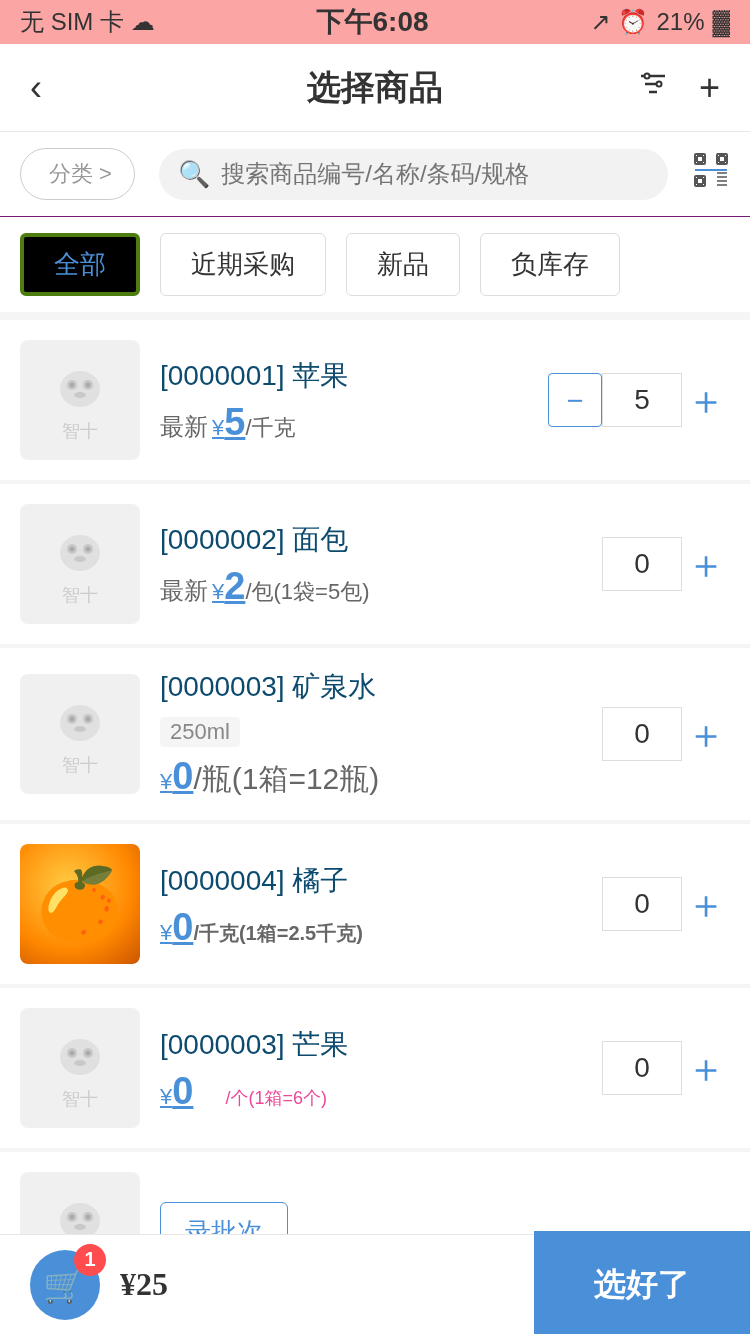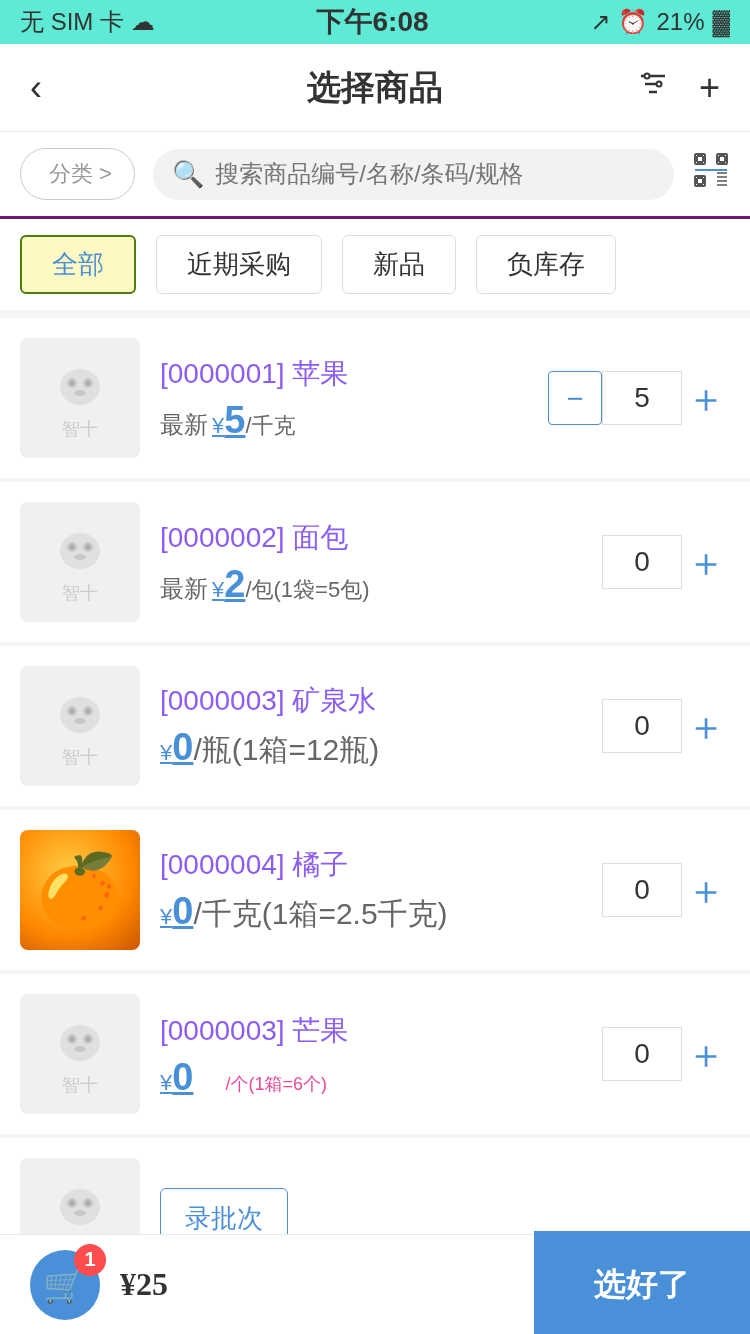--- a/index.html
+++ b/index.html
@@ -13,21 +13,21 @@
       font-size: 28px;
     }
 
     
     .status-bar {
       display: flex;
       align-items: center;
       justify-content: space-between;
       padding: 0 20px;
       height: 44px;
-      background: #5eead4;
+      background: #fca5a5;
       font-size: 24px;
       font-weight: 500;
     }
     .status-left { display: flex; align-items: center; gap: 10px; }
     .status-center { font-size: 28px; font-weight: 600; }
     .status-right { display: flex; align-items: center; gap: 8px; font-size: 24px; }
 
     
     .nav-bar {
       display: flex;
@@ -63,22 +63,22 @@
       cursor: pointer;
     }
     .nav-bar-wrapper { position: relative; }
 
     
     .filter-bar {
       display: flex;
       align-items: center;
       background: #fff;
       padding: 16px 20px;
-      gap: 18px;
-      border-bottom: 3px solid #701a75;
+      gap: 24px;
+      border-bottom: 1px solid #701a75;
     }
     .category-btn {
       display: flex;
       align-items: center;
       border: 1px solid #ccc;
       border-radius: 30px;
       padding: 10px 22px;
       font-size: 26px;
       color: #333;
       white-space: nowrap;
@@ -122,23 +122,23 @@
     .tab-btn {
       padding: 10px 30px;
       border-radius: 6px;
       font-size: 26px;
       border: 1px solid #ddd;
       background: #fff;
       color: #333;
       cursor: pointer;
     }
     .tab-btn.active {
-      border: 2px solid #4d7c0f;
+      border: 4px solid #4d7c0f;
       color: #4a90d9;
-      background: #fef9c3;
+      background: #000000;
     }
 
     
     .product-list {
       background: #f5f5f5;
     }
     .product-item {
       display: flex;
       align-items: center;
       background: #fff;
@@ -160,21 +160,21 @@
     .product-img .owl {
       font-size: 50px;
       color: #ccc;
     }
     .product-info {
       flex: 1;
       min-width: 0;
     }
     .product-name {
       font-size: 28px;
-      color: #8b5cf6;
+      color: #0c4a6e;
       font-weight: 500;
       margin-bottom: 8px;
       white-space: nowrap;
       overflow: hidden;
       text-overflow: ellipsis;
     }
     .product-spec {
       font-size: 22px;
       color: #888;
       margin-bottom: 4px;
@@ -494,20 +494,23 @@
           <circle cx="38" cy="28" r="5" fill="#c8c8c8"></circle>
           <circle cx="22" cy="28" r="2.5" fill="#aaa"></circle>
           <circle cx="38" cy="28" r="2.5" fill="#aaa"></circle>
           <ellipse cx="30" cy="38" rx="6" ry="3" fill="#c8c8c8"></ellipse>
         </svg>
         <span style="font-size:18px;color:#ccc;">智十</span>
       </span>
     </div>
     <div class="product-info">
       <div class="product-name">[0000003] 矿泉水</div>
+      <div style="margin-bottom:6px;">
+        <span class="product-spec">250ml</span>
+      </div>
       <div class="price-row">
         <span class="currency" style="color:#4a90d9;font-size:22px;text-decoration:underline;">¥</span>
         <span style="color:#4a90d9;font-size:38px;font-weight:700;text-decoration:underline;line-height:1;">0</span>
         <span class="unit" style="font-size:30px;color:#666;">/瓶(1箱=12瓶)</span>
       </div>
     </div>
     <div class="qty-control">
       <input class="qty-input" value="0" style="">
       <button class="qty-btn qty-plus-only" style="color:#4a90d9;font-size:40px;border:none;background:transparent;">＋</button>
     </div>
@@ -517,21 +520,21 @@
 
   <div class="product-item">
     <div class="orange-img">
       <span style="font-size:70px;">🍊</span>
     </div>
     <div class="product-info">
       <div class="product-name">[0000004] 橘子</div>
       <div class="price-row">
         <span class="currency" style="color:#4a90d9;font-size:22px;text-decoration:underline;">¥</span>
         <span style="color:#4a90d9;font-size:38px;font-weight:700;text-decoration:underline;line-height:1;">0</span>
-        <span class="unit" style="font-size:30px;color:#666;">/千克(1箱=2.5千克)</span>
+        <span class="unit" style="font-size:20px;color:#666;font-weight:bold;">/千克(1箱=2.5千克)</span>
       </div>
     </div>
     <div class="qty-control">
       <input class="qty-input" value="0" style="">
       <button class="qty-btn qty-plus-only" style="color:#4a90d9;font-size:40px;border:none;background:transparent;">＋</button>
     </div>
   </div>
 
   <div class="separator"></div>
 

